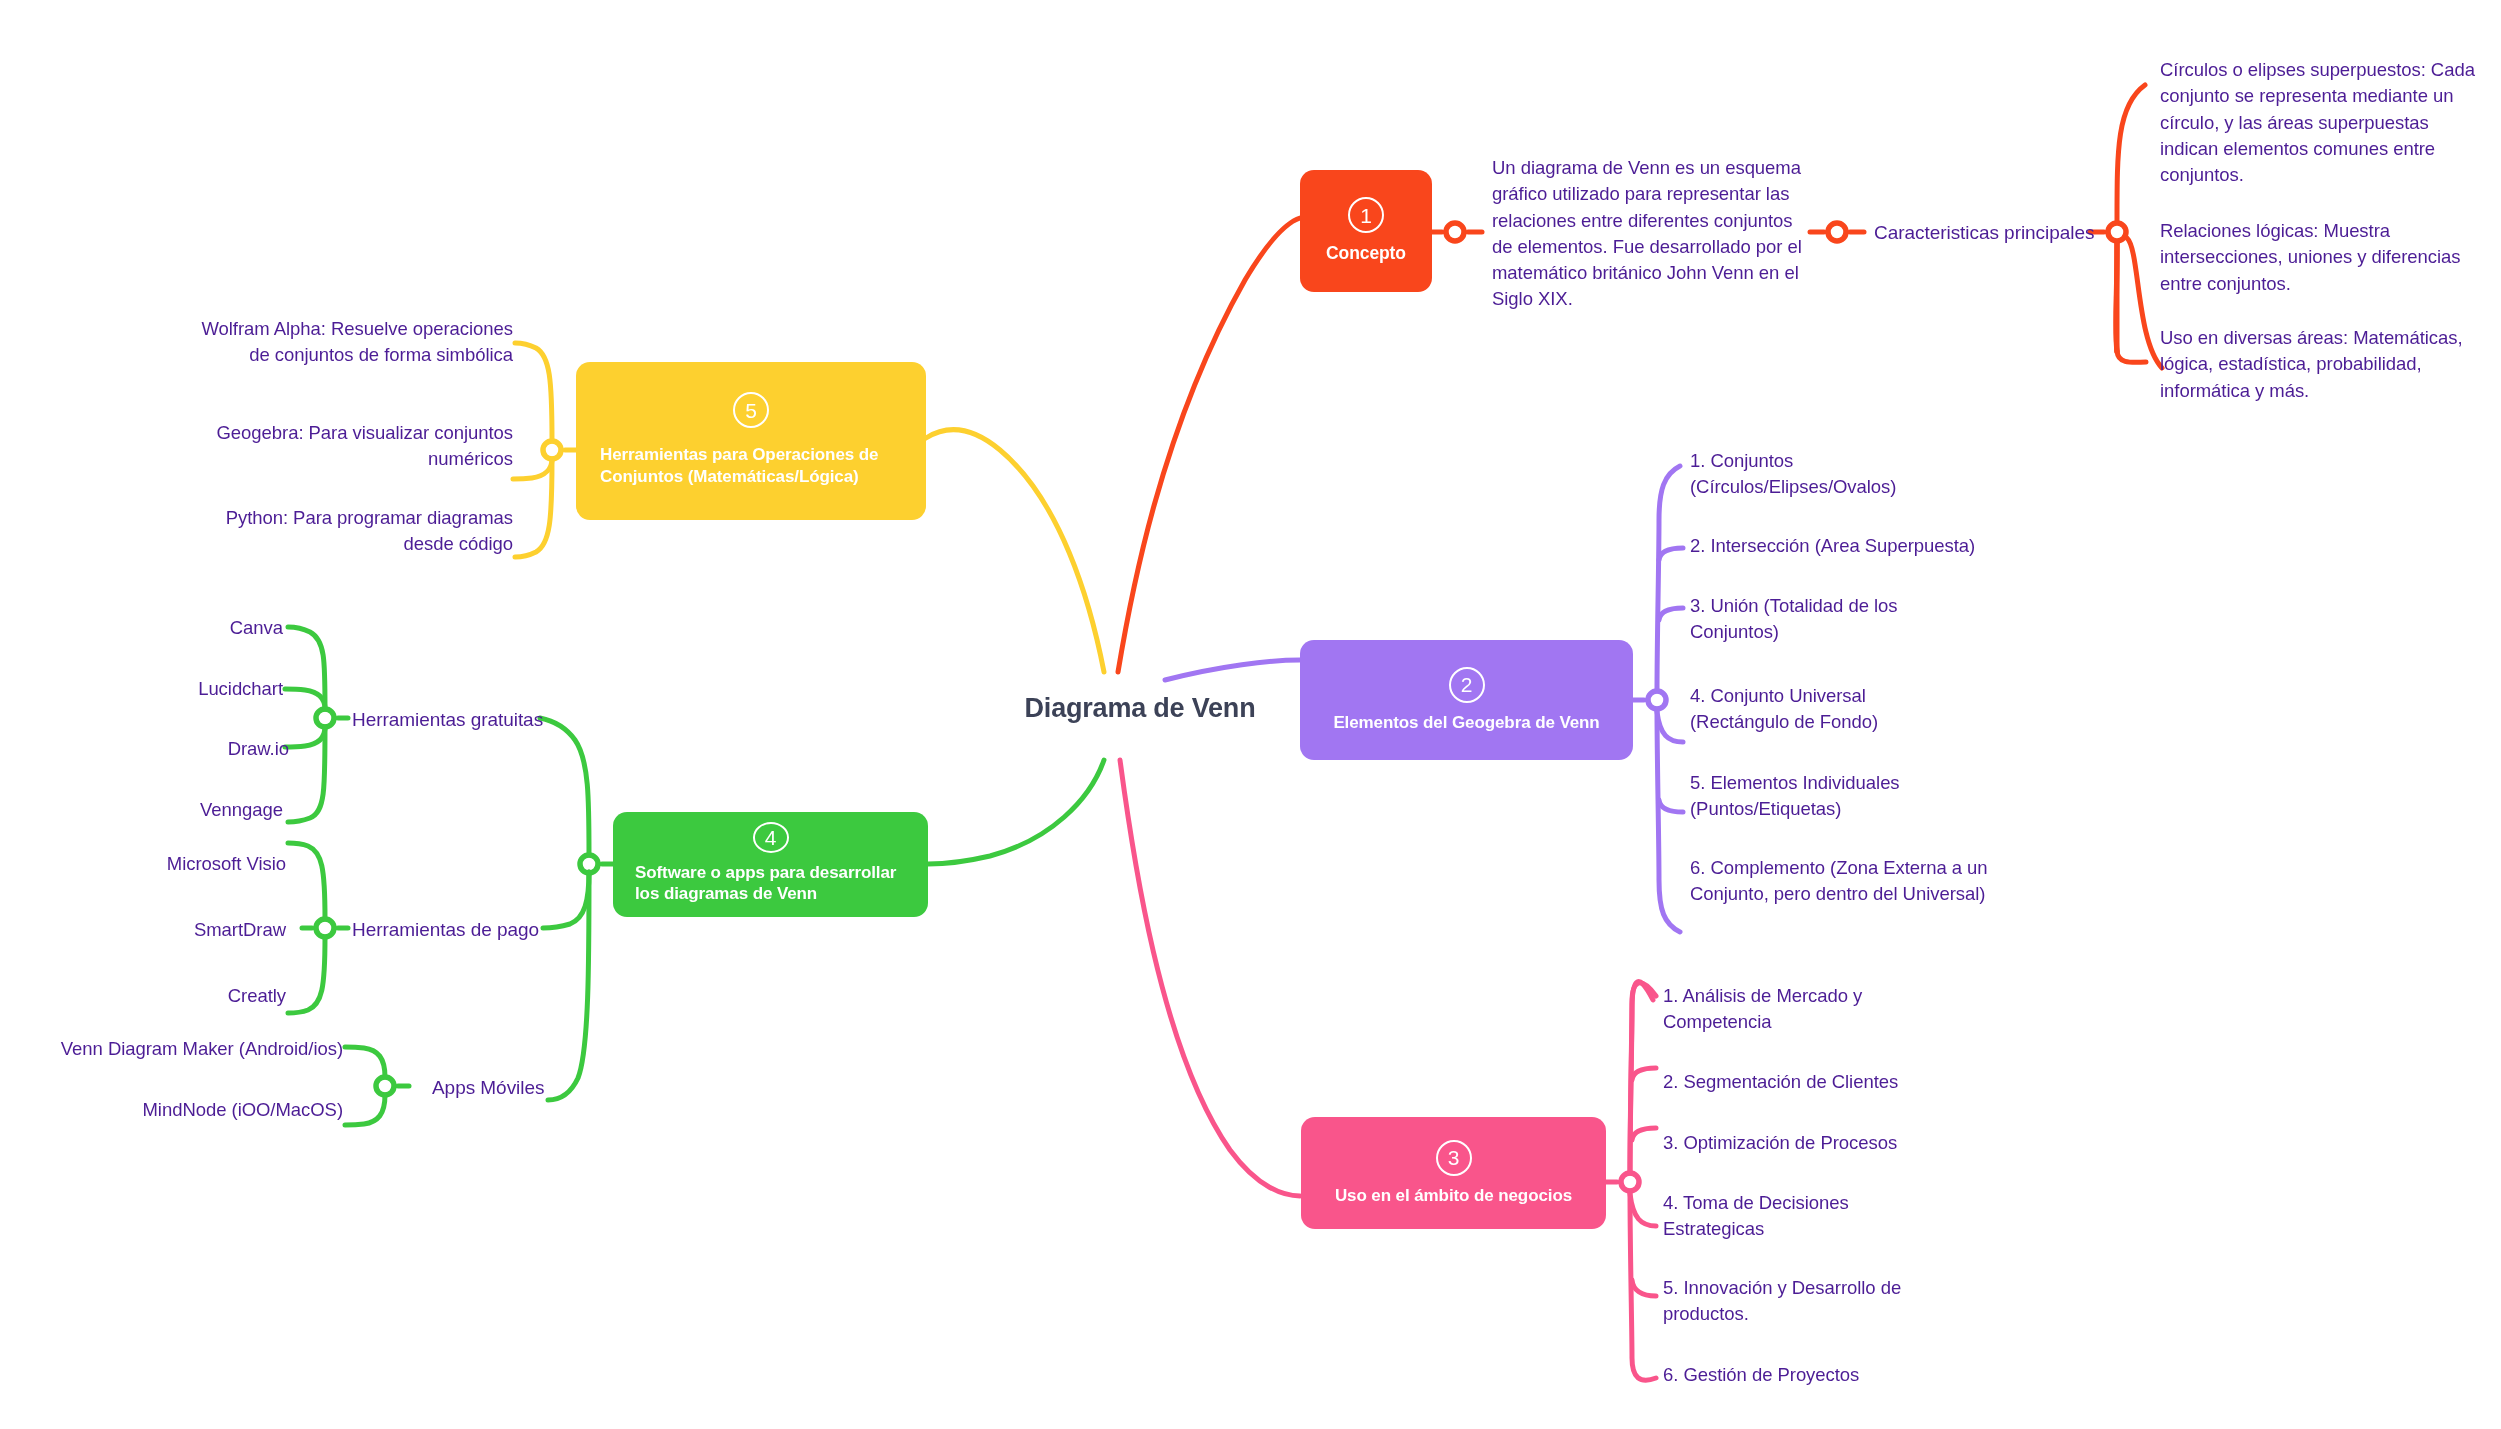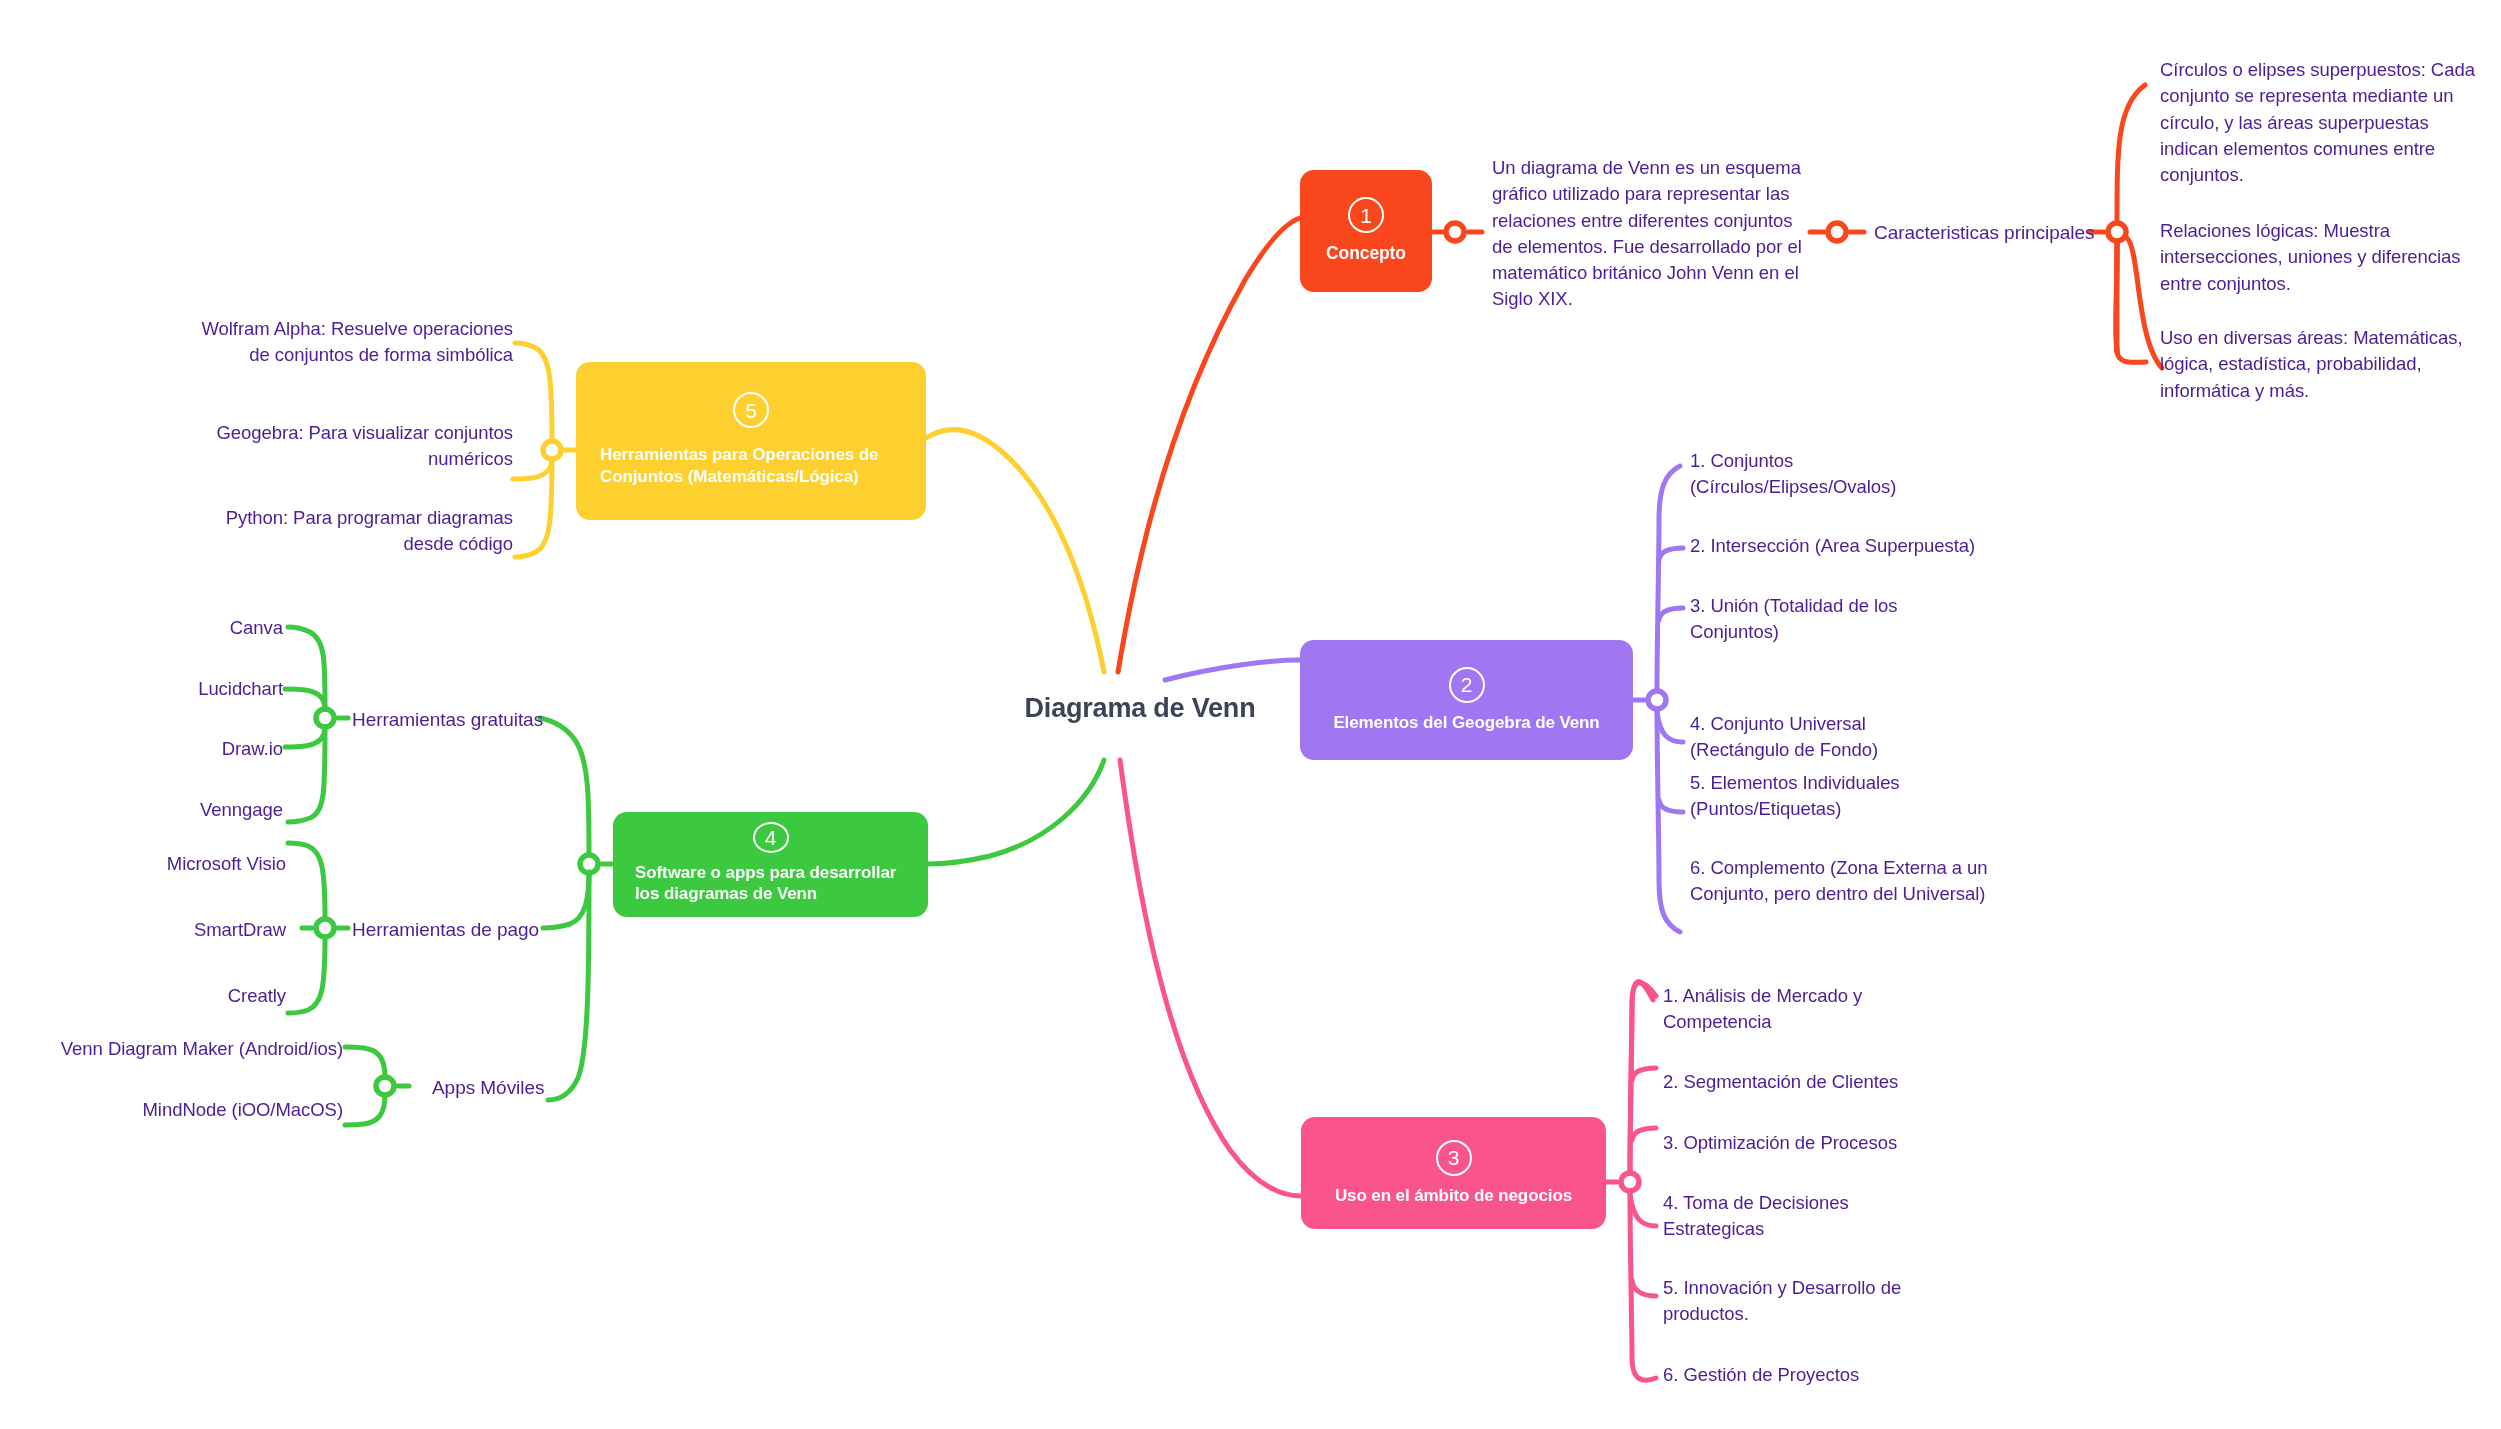--- a/index.html
+++ b/index.html
@@ -211,38 +211,38 @@
 
   <div class="leaf l" style="left:2160px; top:57px; width:320px;">Círculos o elipses superpuestos: Cada conjunto se representa mediante un círculo, y las áreas superpuestas indican elementos comunes entre conjuntos.</div>
 
   <div class="leaf l" style="left:2160px; top:325px; width:330px;">Uso en diversas áreas: Matemáticas, lógica, estadística, probabilidad, informática y más.</div>
 
   <div class="leaf l" style="left:2160px; top:218px; width:320px;">Relaciones lógicas: Muestra intersecciones, uniones y diferencias entre conjuntos.</div>
 
   <div class="leaf l" style="left:1690px; top:448px; width:300px;">1. Conjuntos (Círculos/Elipses/Ovalos)</div>
   <div class="leaf l" style="left:1690px; top:533px; width:340px;">2. Intersección (Area Superpuesta)</div>
   <div class="leaf l" style="left:1690px; top:593px; width:265px;">3. Unión (Totalidad de los Conjuntos)</div>
-  <div class="leaf l" style="left:1690px; top:683px; width:265px;margin-top:28px;">4.    Conjunto Universal (Rectángulo de Fondo)</div>
+  <div class="leaf l" style="left:1690px; top:683px; width:265px;">4.    Conjunto Universal (Rectángulo de Fondo)</div>
   <div class="leaf l" style="left:1690px; top:770px; width:270px;">5.    Elementos Individuales (Puntos/Etiquetas)</div>
   <div class="leaf l" style="left:1690px; top:855px; width:330px;">6. Complemento (Zona Externa a un Conjunto, pero dentro del Universal)</div>
 
   <div class="leaf l" style="left:1663px; top:983px; width:280px;">1. Análisis de Mercado y Competencia</div>
   <div class="leaf l" style="left:1663px; top:1069px; width:300px;">2. Segmentación de Clientes</div>
   <div class="leaf l" style="left:1663px; top:1130px; width:300px;">3. Optimización de Procesos</div>
   <div class="leaf l" style="left:1663px; top:1190px; width:250px;">4. Toma de Decisiones Estrategicas</div>
   <div class="leaf l" style="left:1663px; top:1275px; width:270px;">5. Innovación y Desarrollo de productos.</div>
   <div class="leaf l" style="left:1663px; top:1362px; width:280px;">6. Gestión de Proyectos</div>
 
   <div class="leaf l big" style="left:352px; top:707px; width:230px;">Herramientas gratuitas</div>
   <div class="leaf l big" style="left:352px; top:917px; width:230px;">Herramientas de pago</div>
   <div class="leaf l big" style="left:432px; top:1075px; width:200px;">Apps Móviles</div>
 
   <div class="leaf r" style="left:0px; top:615px; width:283px;">Canva</div>
   <div class="leaf r" style="left:0px; top:676px; width:283px;">Lucidchart</div>
-  <div class="leaf r" style="left:0px; top:736px; width:283px;padding-left:28px;">Draw.io</div>
+  <div class="leaf r" style="left:6px; top:736px; width:283px;padding-left:28px;">Draw.io</div>
   <div class="leaf r" style="left:0px; top:797px; width:283px;">Venngage</div>
 
   <div class="leaf r" style="left:0px; top:851px; width:286px;">Microsoft Visio</div>
   <div class="leaf r" style="left:0px; top:917px; width:286px;">SmartDraw</div>
   <div class="leaf r" style="left:0px; top:983px; width:286px;padding-left:28px;">Creatly</div>
 
   <div class="leaf r" style="left:0px; top:1036px; width:343px;">Venn Diagram Maker (Android/ios)</div>
   <div class="leaf r" style="left:0px; top:1097px; width:343px;">MindNode (iOO/MacOS)</div>
 
   <div class="leaf r" style="left:180px; top:316px; width:333px;">Wolfram Alpha: Resuelve operaciones de conjuntos de forma simbólica</div>

